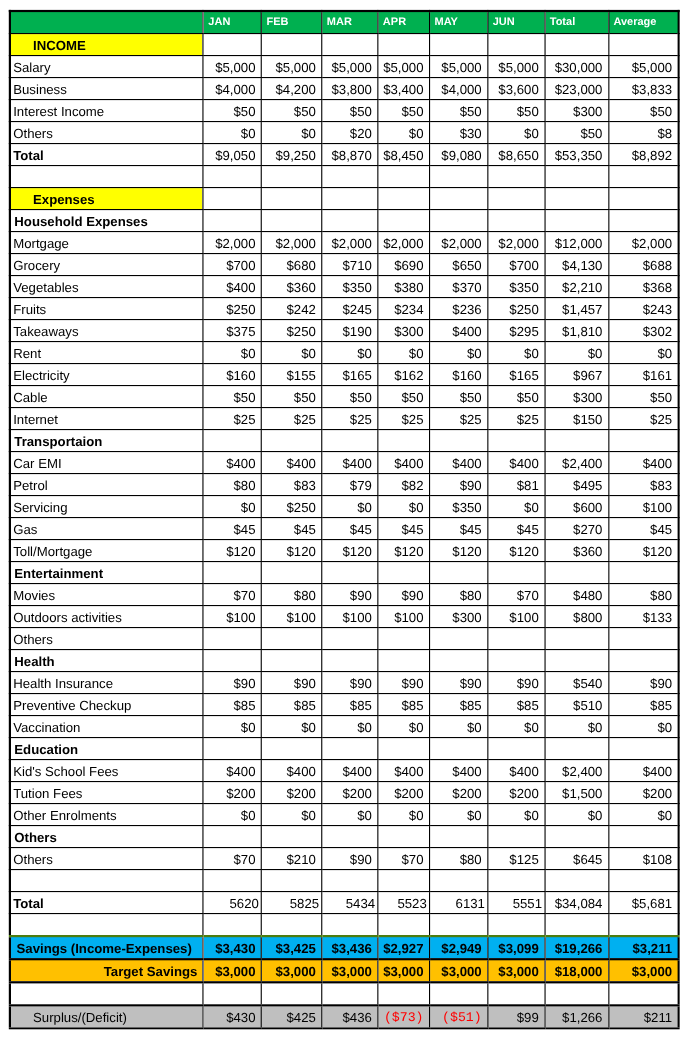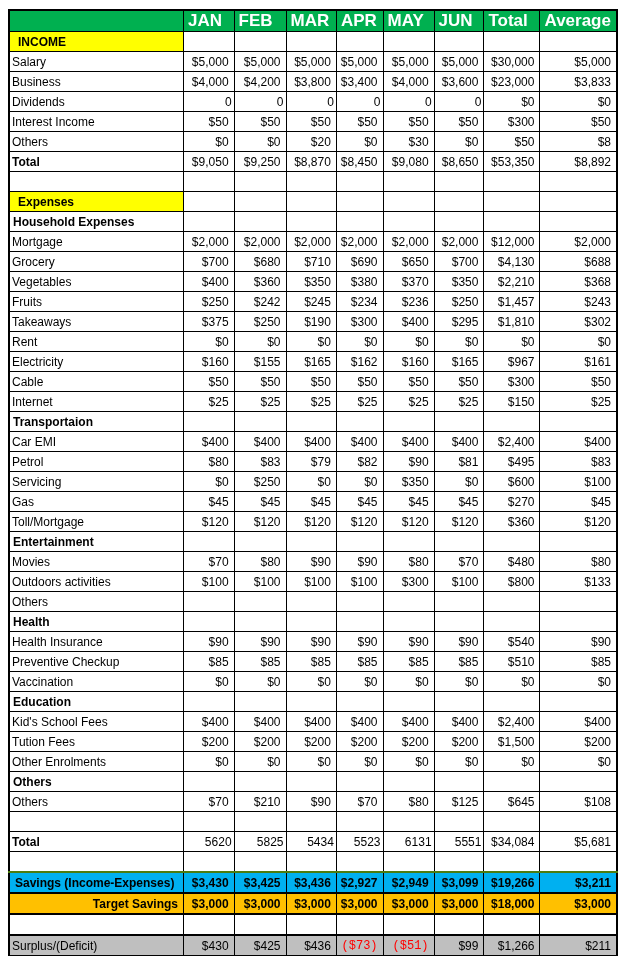--- a/index.html
+++ b/index.html
@@ -33,31 +33,31 @@
     overflow: hidden;
     vertical-align: middle;
     color: #000;
   }
   
   tr.r-colhead th {
     background: var(--green);
     color: #ffffff;
     font-weight: bold;
     text-align: left;
-    font-size: 17px;
+    font-size: 10px;
     padding-left: 4px;
   }
   
   td.lbl { }
   
   tr.r-cat td.lbl {
     background: var(--yellow);
     font-weight: bold;
     text-align: left;
-    padding-left: 8px;
+    padding-left: 20px;
   }
   
   tr.r-section td.lbl {
     font-weight: bold;
     text-align: left;
     padding-left: 3px;
   }
   
   tr.r-total td.lbl { font-weight: bold; }
   
@@ -78,21 +78,21 @@
     font-weight: bold;
     border-bottom: 2px solid #000;
   }
   tr.r-target td.lbl { text-align: right; padding-left: 3px; }
   
   tr.r-surplus td {
     background: var(--gray);
     border-top: 2px solid #000;
     border-bottom: 2px solid #000;
   }
-  tr.r-surplus td.lbl { text-align: left; padding-left: 2px; margin-top: 20px; }
+  tr.r-surplus td.lbl { text-align: left; padding-left: 20px; margin-top: 20px; }
 </style>
 </head>
 <body>
 
 <div class="sheet">
   <table class="budget">
     <colgroup>
       <col style="width:176px">
       <col style="width:53px">
       <col style="width:55px">
@@ -142,31 +142,20 @@
           <td class="val">$4,000</td>
           <td class="val">$4,200</td>
           <td class="val">$3,800</td>
           <td class="val">$3,400</td>
           <td class="val">$4,000</td>
           <td class="val">$3,600</td>
           <td class="val">$23,000</td>
           <td class="val">$3,833</td>
         </tr>
         <tr class="r-item">
-          <td class="lbl">Dividends</td>
-          <td class="val plain">0</td>
-          <td class="val plain">0</td>
-          <td class="val plain">0</td>
-          <td class="val plain">0</td>
-          <td class="val plain">0</td>
-          <td class="val plain">0</td>
-          <td class="val">$0</td>
-          <td class="val">$0</td>
-        </tr>
-        <tr class="r-item">
           <td class="lbl">Interest Income</td>
           <td class="val">$50</td>
           <td class="val">$50</td>
           <td class="val">$50</td>
           <td class="val">$50</td>
           <td class="val">$50</td>
           <td class="val">$50</td>
           <td class="val">$300</td>
           <td class="val">$50</td>
         </tr>

